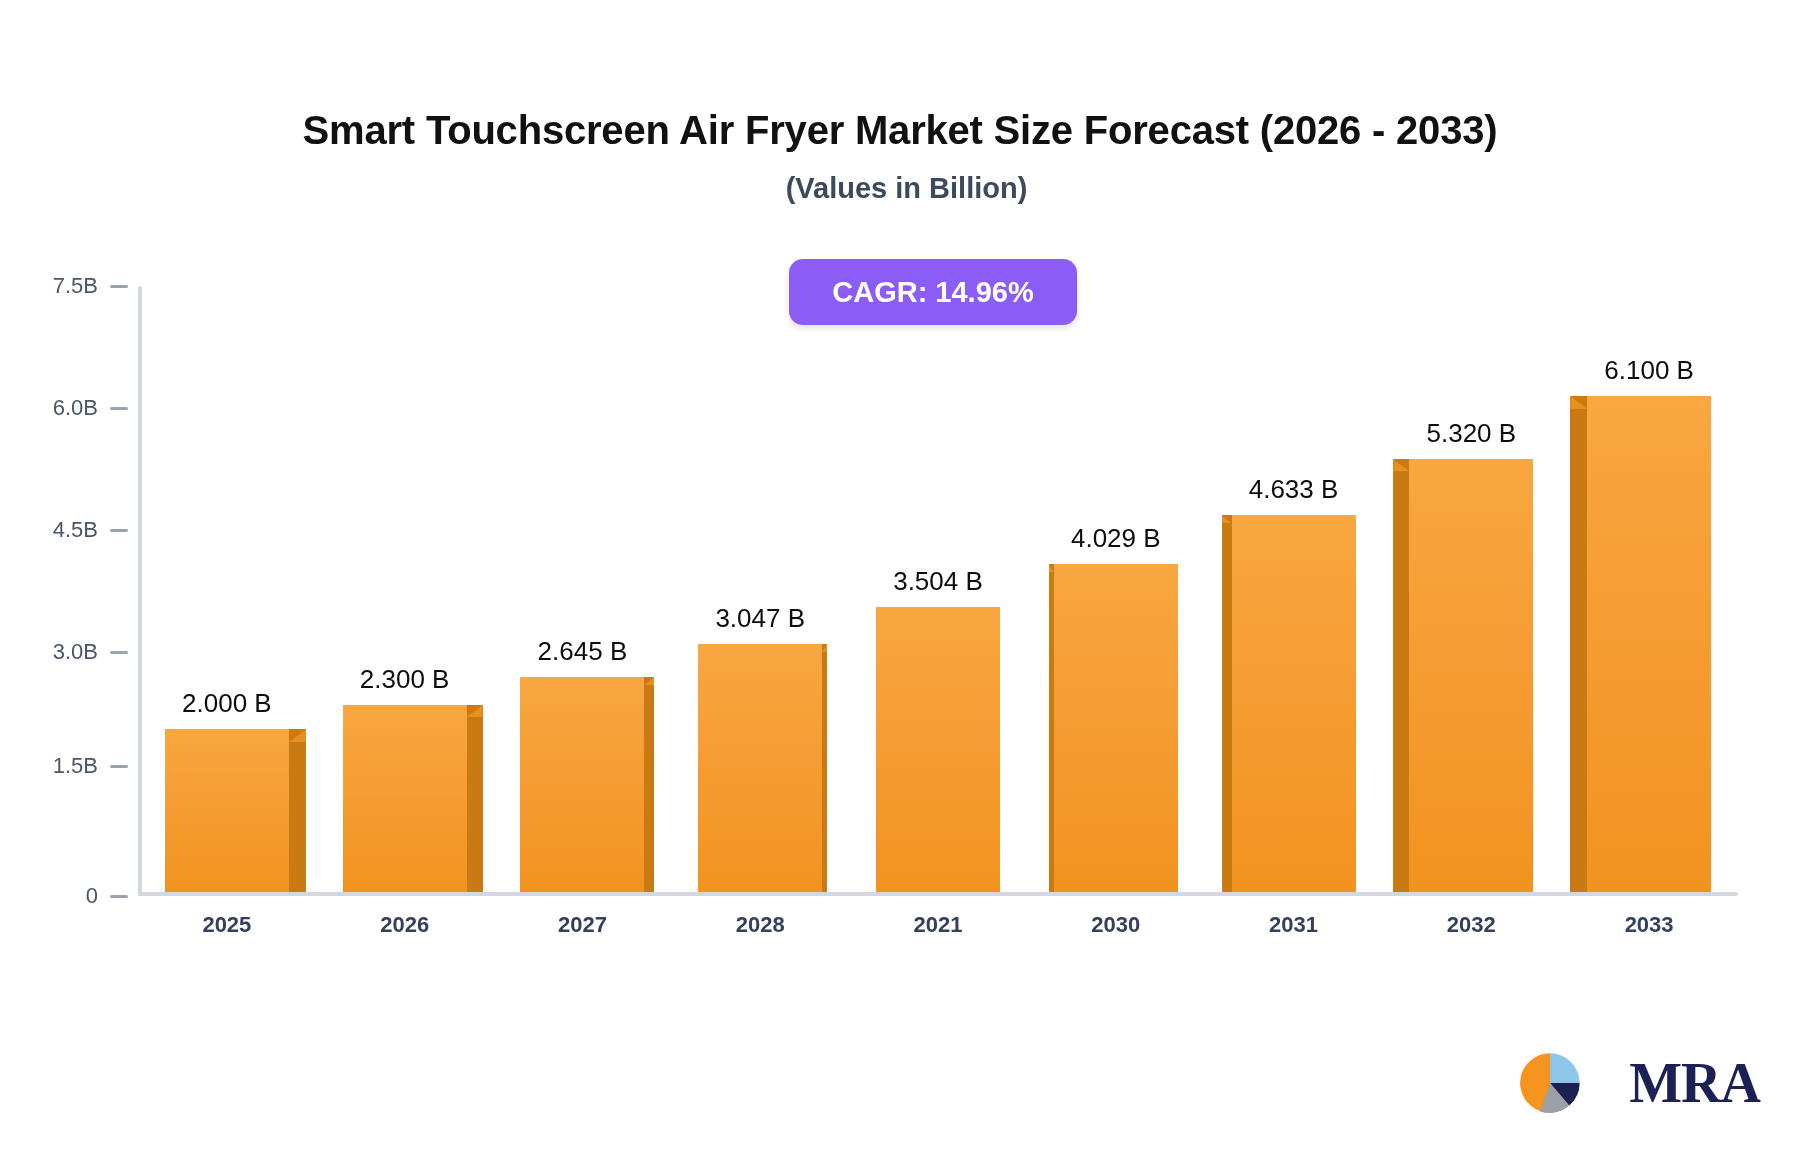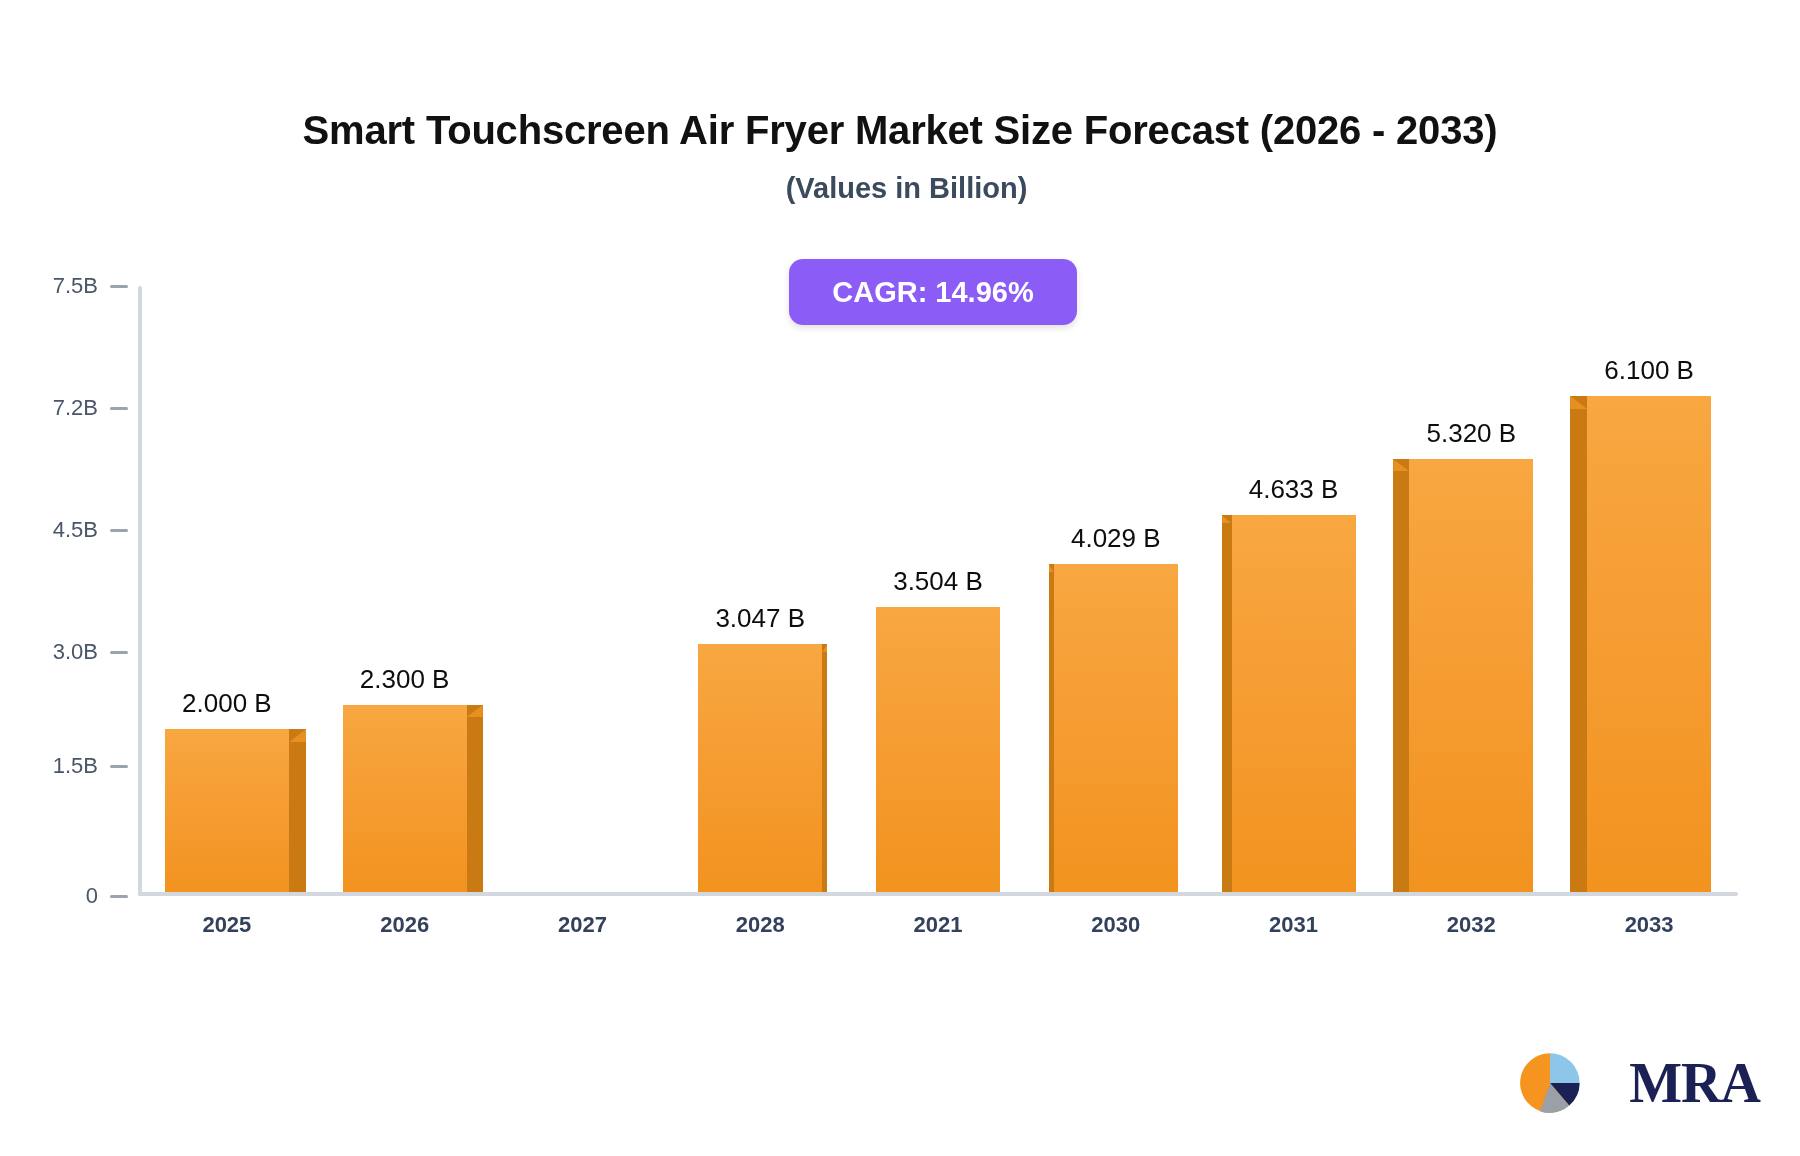--- a/index.html
+++ b/index.html
@@ -139,21 +139,21 @@
 
   <div class="plot">
     <div class="y-axis-line"></div>
     <div class="x-axis-line"></div>
     <div class="yticks">
         <div class="ytick" style="top: 0px;">
           <span class="lbl">7.5B</span>
           <span class="dash"></span>
         </div>
         <div class="ytick" style="top: 122px;">
-          <span class="lbl">7.2B</span>
+          <span class="lbl">6.0B</span>
           <span class="dash"></span>
         </div>
         <div class="ytick" style="top: 244px;">
           <span class="lbl">4.5B</span>
           <span class="dash"></span>
         </div>
         <div class="ytick" style="top: 366px;">
           <span class="lbl">3.0B</span>
           <span class="dash"></span>
         </div>
@@ -175,20 +175,28 @@
           </div>
           <div class="bar-label" style="bottom: 172.667px;">2.000 B</div>
         </div>
         <div class="barslot" style="left: 204.667px; width: 124px; height: 610px;">
           <div class="bar3d" style="height: 187.067px;">
             <div class="face"></div>
             <div class="side-right" style="right: -16px; width: 16px; height: 187.067px; bottom: 0px;"></div>
             <div class="top-right" style="right: -16px; width: 16px; top: 0px; height: 12px;"></div>
           </div>
           <div class="bar-label" style="bottom: 197.067px;">2.300 B</div>
+        </div>
+        <div class="barslot" style="left: 382.444px; width: 124px; height: 610px;">
+          <div class="bar3d" style="height: 215.127px;">
+            <div class="face"></div>
+            <div class="side-right" style="right: -10px; width: 10px; height: 215.127px; bottom: 0px;"></div>
+            <div class="top-right" style="right: -10px; width: 10px; top: 0px; height: 8px;"></div>
+          </div>
+          <div class="bar-label" style="bottom: 225.127px;">2.645 B</div>
         </div>
         <div class="barslot" style="left: 560.222px; width: 124px; height: 610px;">
           <div class="bar3d" style="height: 247.823px;">
             <div class="face"></div>
             <div class="side-right" style="right: -5px; width: 5px; height: 247.823px; bottom: 0px;"></div>
             <div class="top-right" style="right: -5px; width: 5px; top: 0px; height: 8px;"></div>
           </div>
           <div class="bar-label" style="bottom: 257.823px;">3.047 B</div>
         </div>
         <div class="barslot" style="left: 738px; width: 124px; height: 610px;">

